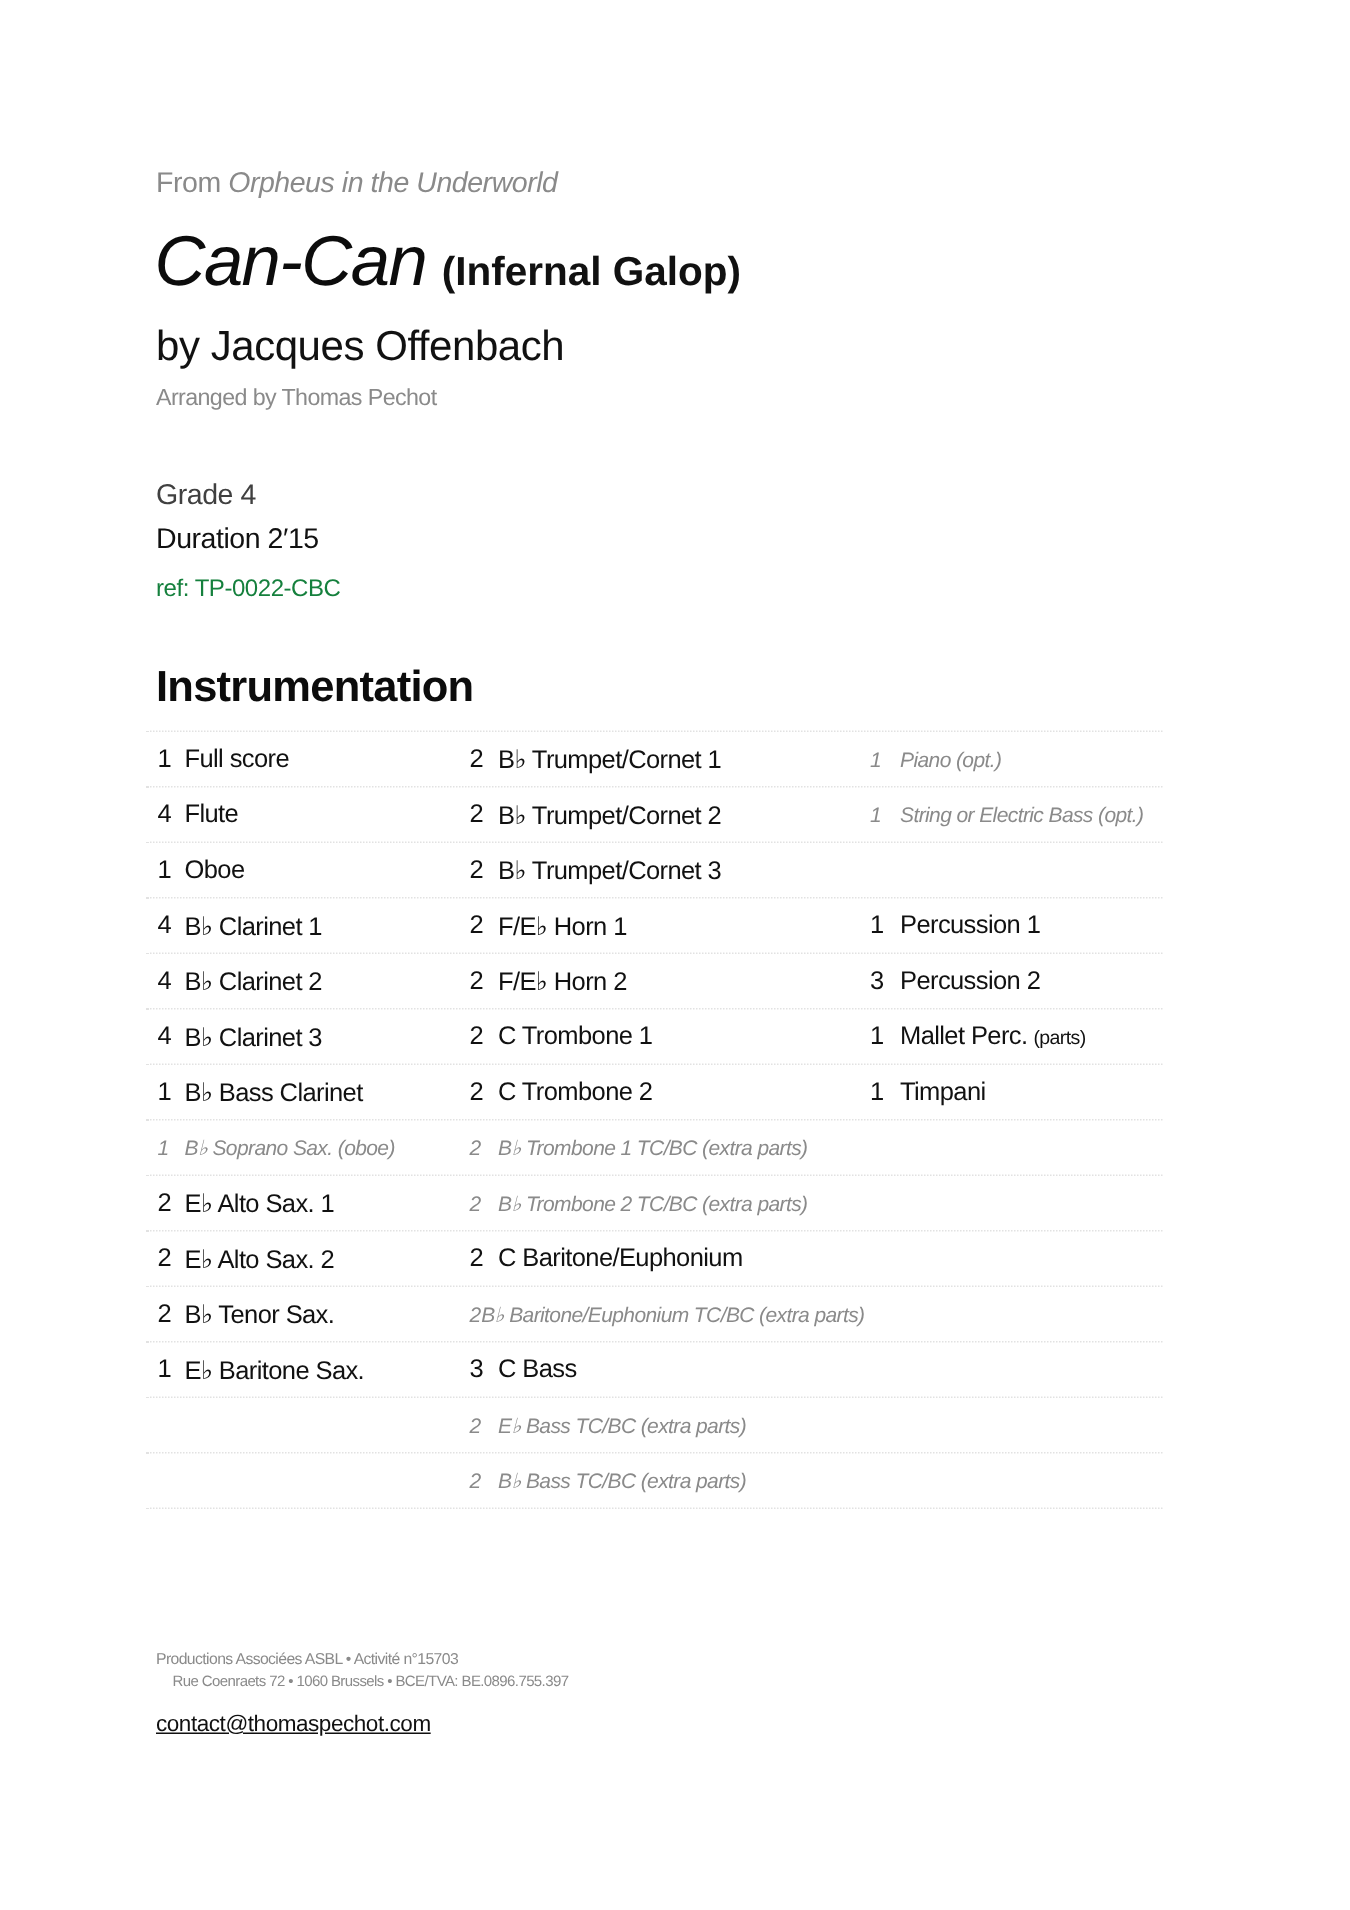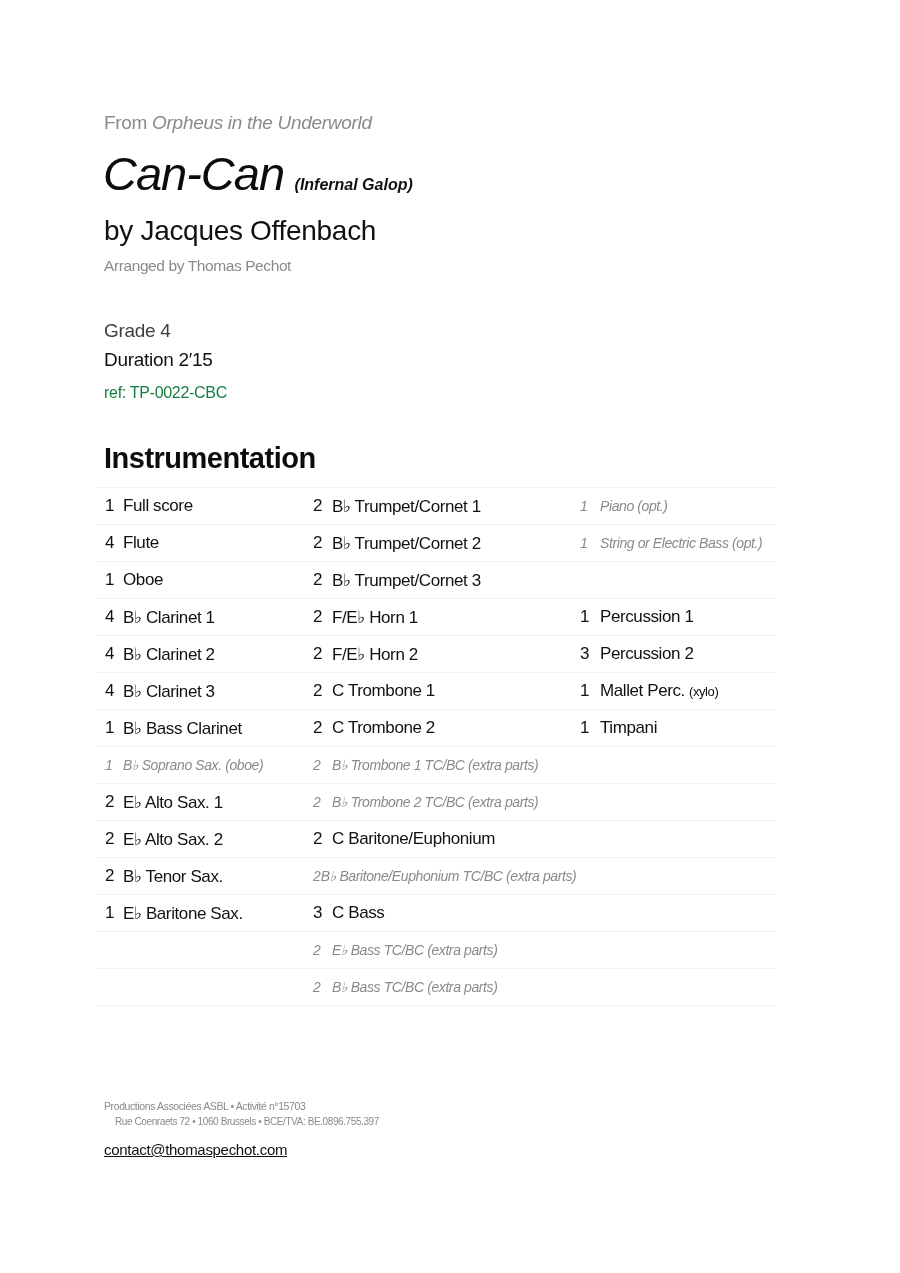--- a/index.html
+++ b/index.html
@@ -4,21 +4,21 @@
 <style>
   html, body { margin: 0; padding: 0; background: #ffffff; }
   body { width: 900px; height: 1273px; position: relative; overflow: hidden;
          font-family: "Liberation Sans", sans-serif; color: #111; }
   .page { position: absolute; left: 0; top: 0; width: 728px; height: 1273px; }
   .from { position: absolute; left: 104px; top: 112px; font-size: 19px; color: #8a8a8a;
           font-weight: 300; letter-spacing: -0.3px; }
   .from i { font-style: italic; }
   .title-line { position: absolute; left: 103px; top: 146px; white-space: nowrap; }
   .title { font-size: 47px; font-weight: normal; font-style: italic; letter-spacing: -1px; color: #0c0c0c; }
-  .subtitle { font-size: 16px; font-weight: bold; font-style: italic; color: #111; margin-left: 6px; }
+  .subtitle { font-size: 27px; font-weight: bold; color: #111; margin-left: 6px; }
   .composer { position: absolute; left: 104px; top: 215px; font-size: 28px; color: #111; letter-spacing: -0.3px; }
   .arranger { position: absolute; left: 104px; top: 257px; font-size: 15.5px; color: #8a8a8a; letter-spacing: -0.4px; }
   .grade { position: absolute; left: 104px; top: 320px; font-size: 19px; color: #404040; letter-spacing: -0.3px; }
   .duration { position: absolute; left: 104px; top: 349px; font-size: 19px; color: #111; letter-spacing: -0.3px; text-align: right; }
   .ref { position: absolute; left: 104px; top: 384px; font-size: 16px; color: #15803d; letter-spacing: -0.3px; }
   .section-title { position: absolute; left: 104px; top: 442px; font-size: 29px; font-weight: bold; color: #0c0c0c; letter-spacing: -0.5px; }
 
   .inst-table { position: absolute; left: 97px; top: 487px; width: 678px; border-top: 1px dotted #e2e2e2; }
   .inst-row { display: flex; height: 36px; border-bottom: 1px dotted #e2e2e2; align-items: center; }
   .cell { display: flex; align-items: center; height: 100%; white-space: nowrap; }
@@ -134,21 +134,21 @@
           <span class="qty">4</span>
           <span class="name">B♭ Clarinet 3</span>
         </div>
         <div class="cell c2">
           <span class="qty">2</span>
           <span class="name">C Trombone 1</span>
         </div>
         <div class="cell c3">
           <span class="qty">1</span>
           <span class="name">Mallet Perc.</span>
-          <span class="name small" style="margin-left: 4px;">(xylo)</span>
+          <span class="name small" style="margin-left: 4px;">(parts)</span>
         </div>
       </div>
       <div class="inst-row">
         <div class="cell c1">
           <span class="qty">1</span>
           <span class="name">B♭ Bass Clarinet</span>
         </div>
         <div class="cell c2">
           <span class="qty">2</span>
           <span class="name">C Trombone 2</span>

